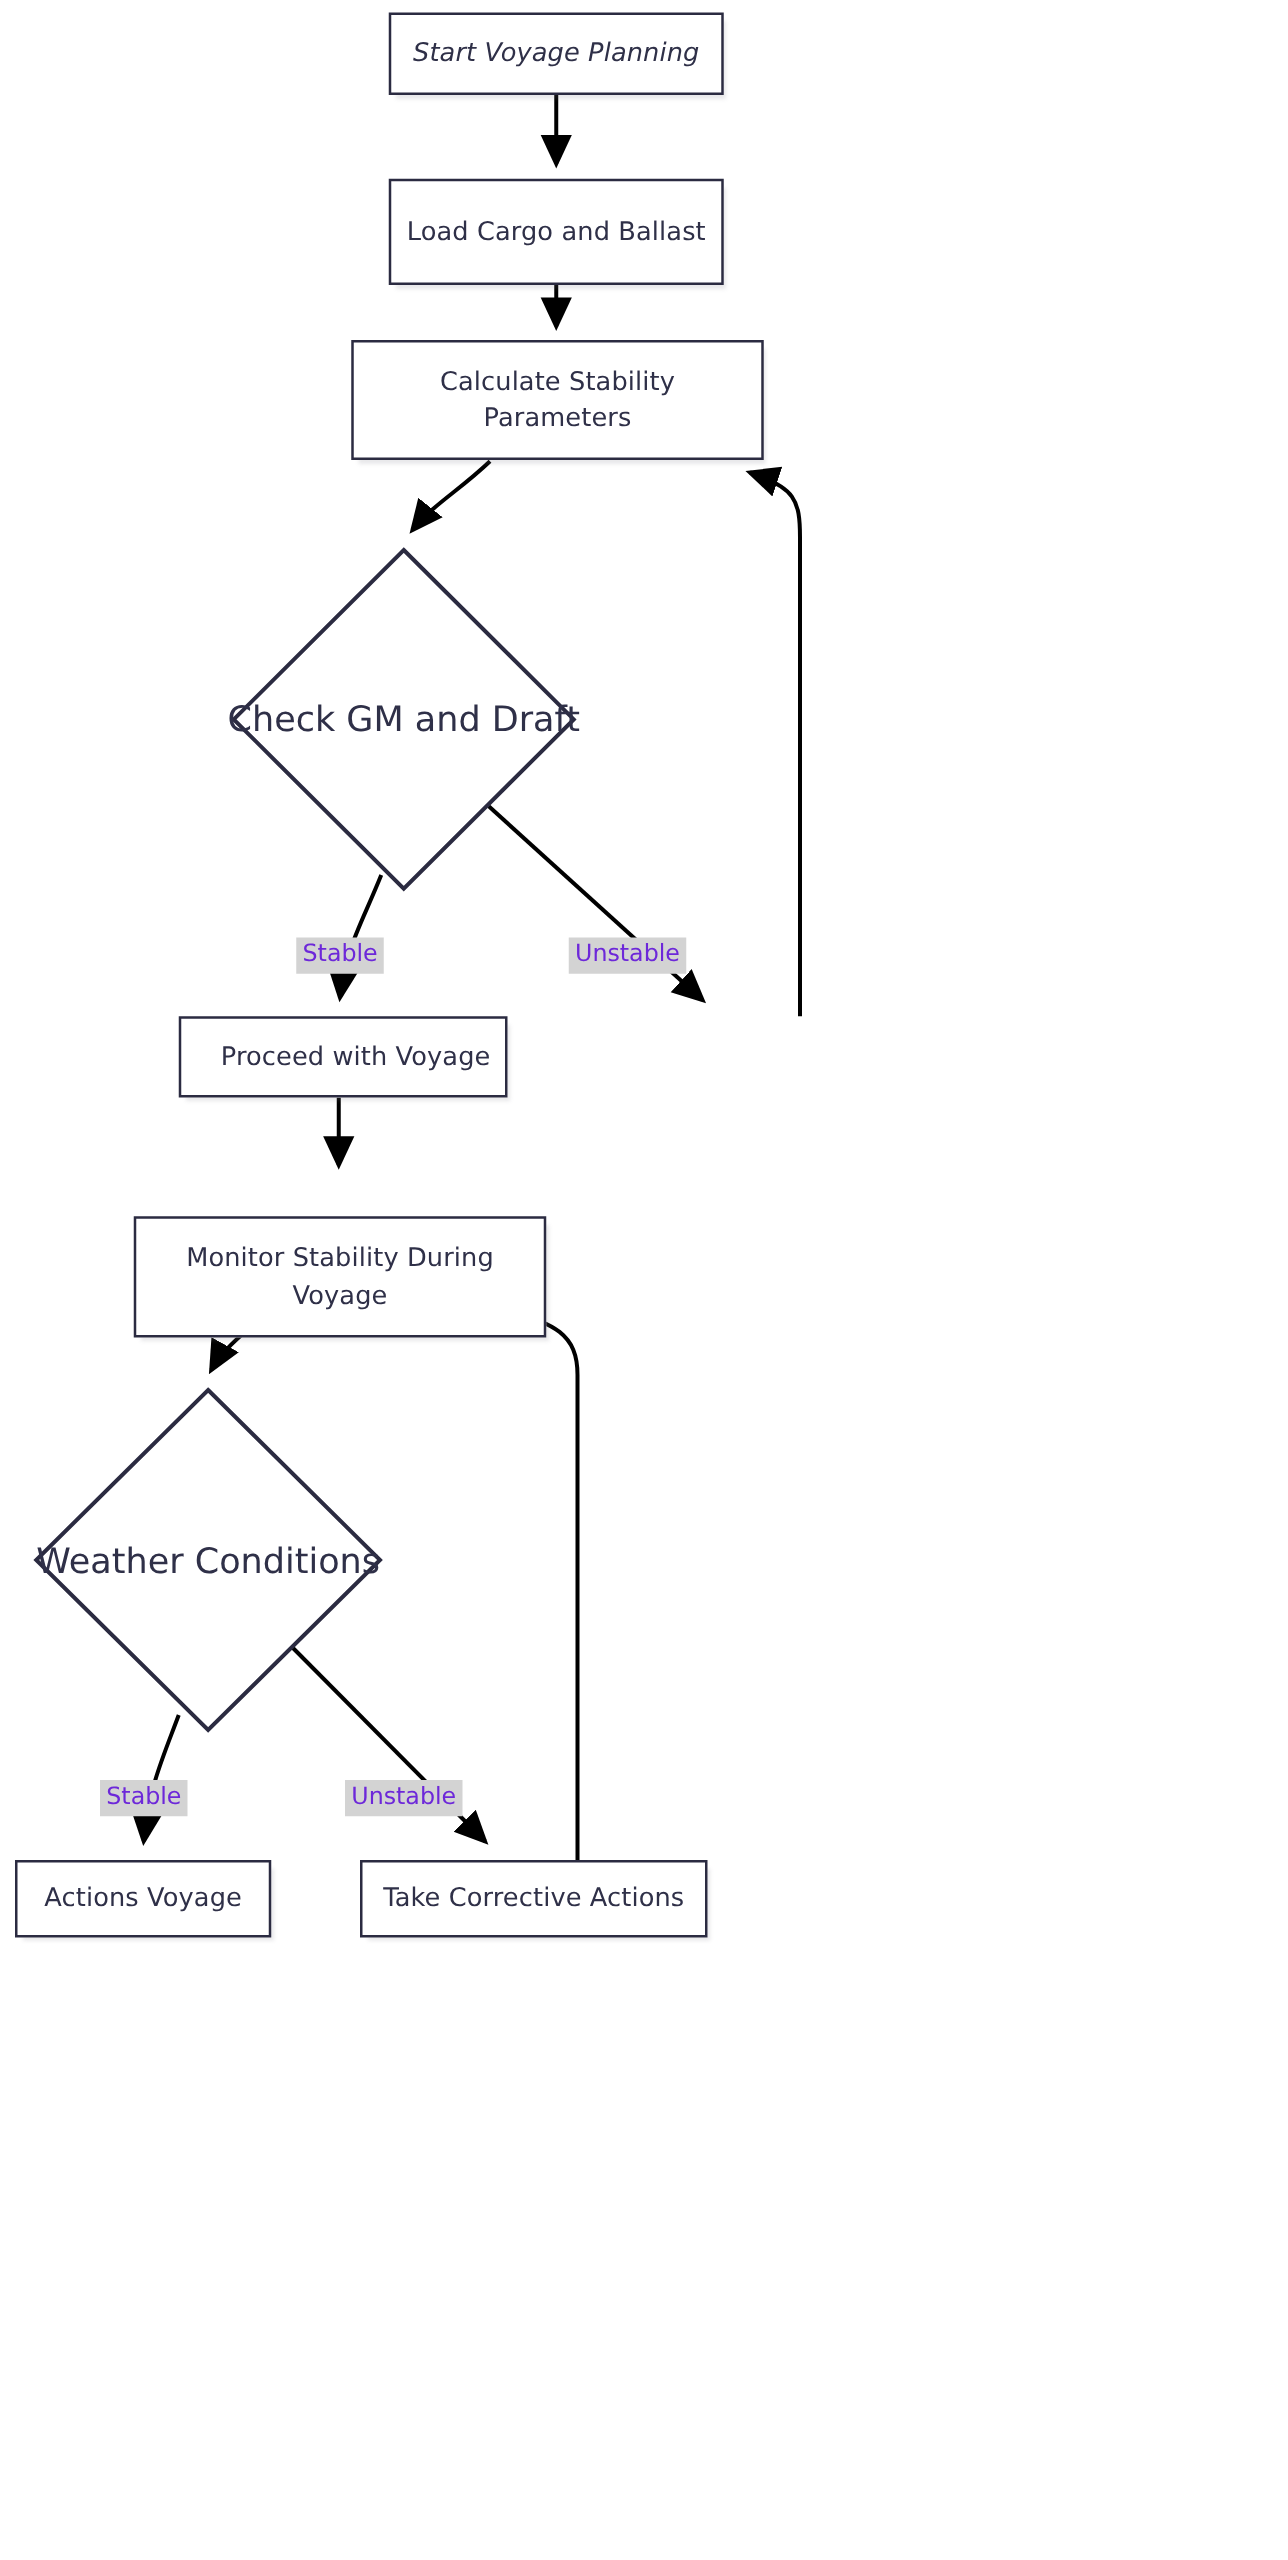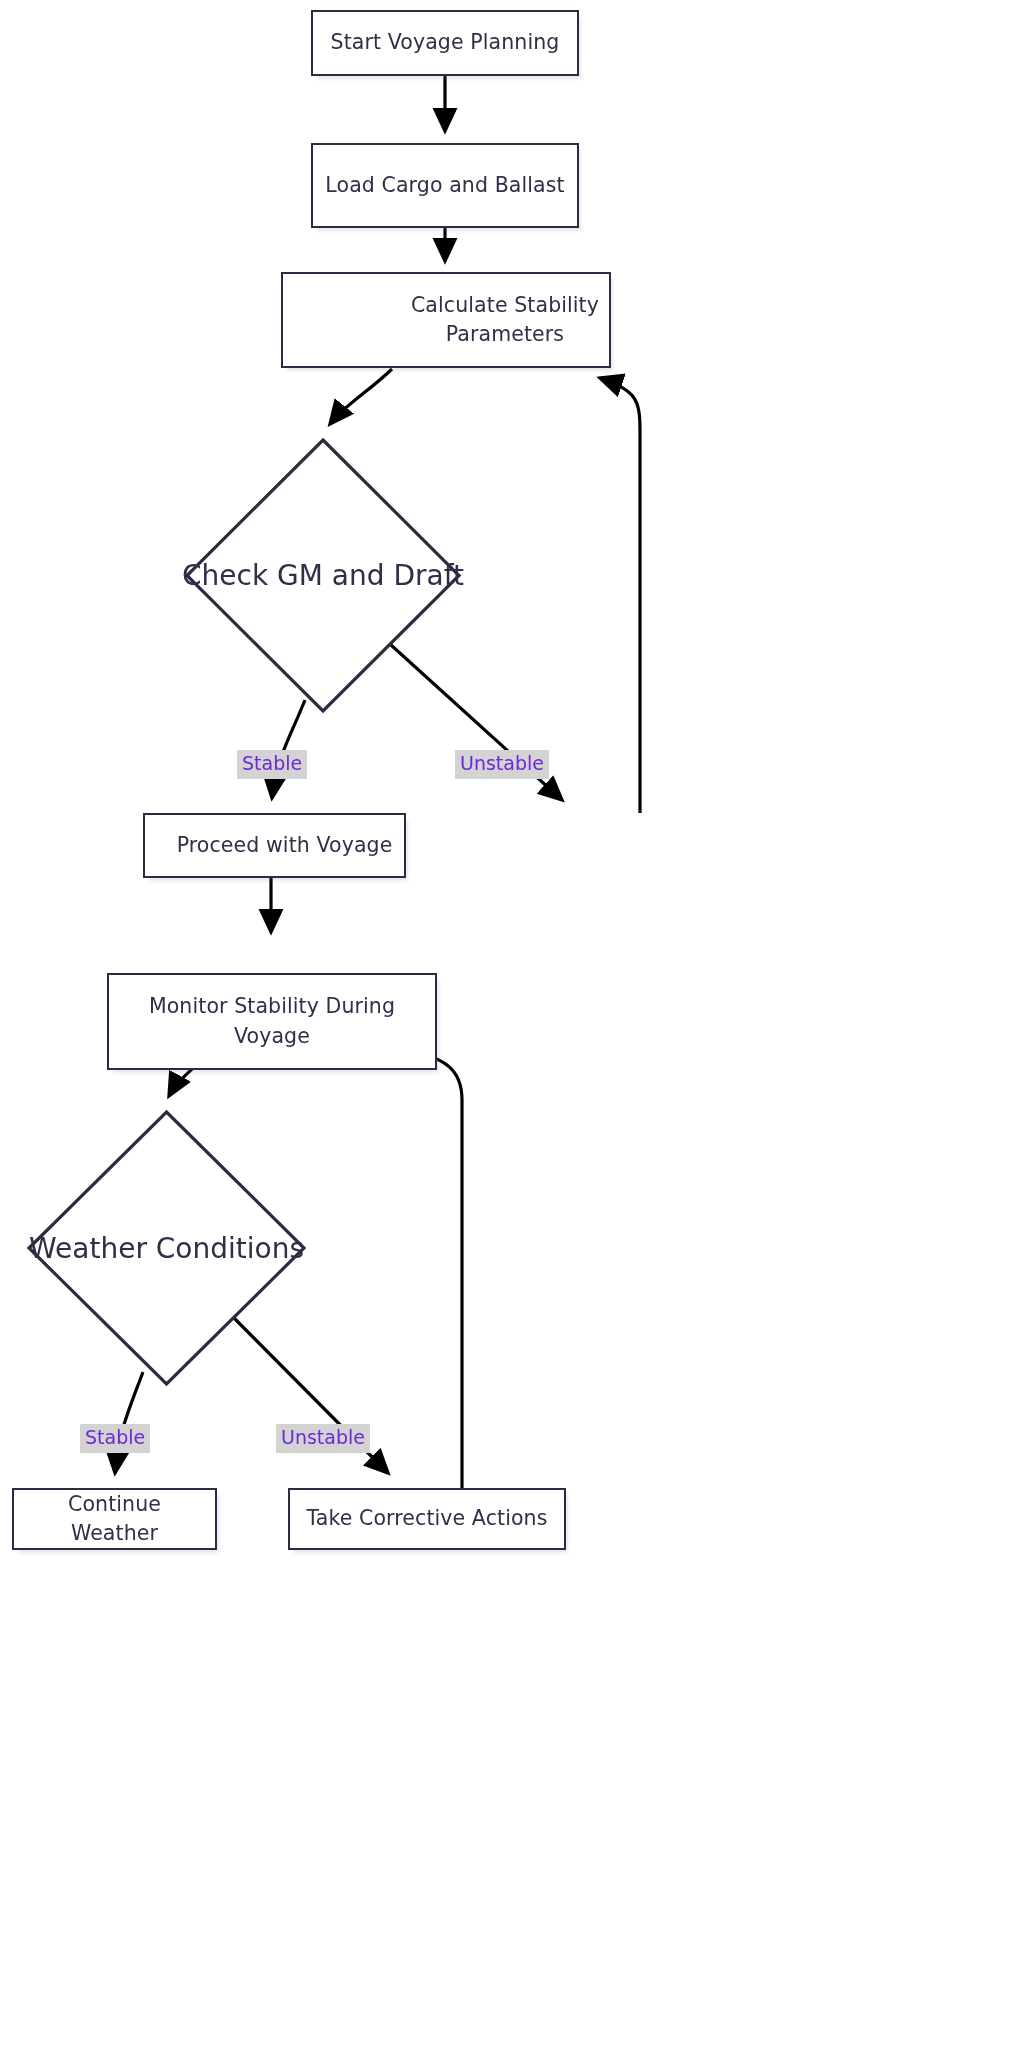--- a/index.html
+++ b/index.html
@@ -106,45 +106,45 @@
 
     <path d="M221,1042 C200,1064 180,1076 169,1096" fill="none" stroke="#000000" stroke-width="3.2" marker-end="url(#arrowhead)"></path>
 
     <path d="M143,1372 C128,1412 120,1428 115,1473" fill="none" stroke="#000000" stroke-width="3.2" marker-end="url(#arrowhead)"></path>
 
     <path d="M234,1318 L388,1473" fill="none" stroke="#000000" stroke-width="3.2" marker-end="url(#arrowhead)"></path>
 
     <path d="M462,1488 L462,1100 C462,1068 445,1058 398,1046" fill="none" stroke="#000000" stroke-width="3.2" marker-end="url(#arrowhead)"></path>
   </svg>
 
-  <div class="node" style="left:311px; top:10px; width:268px; height:66px;">
+  <div class="node" style="left:311px; top:10px; width:268px; height:66px;font-style:italic;">
     <span class="node-label">Start Voyage Planning</span>
   </div>
 
   <div class="node" style="left:311px; top:143px; width:268px; height:85px;">
     <span class="node-label">Load Cargo and Ballast</span>
   </div>
 
-  <div class="node" style="left:281px; top:272px; width:330px; height:96px;justify-content:flex-end;">
+  <div class="node" style="left:281px; top:272px; width:330px; height:96px;">
     <span class="node-label">Calculate Stability
 Parameters</span>
   </div>
 
   <div class="node" style="left:143px; top:813px; width:263px; height:65px;padding-left:20px;">
     <span class="node-label">Proceed with Voyage</span>
   </div>
 
 
   <div class="node" style="left:107px; top:945px; width:330px; height:97px;margin-top:28px;">
     <span class="node-label">Monitor Stability During
 Voyage</span>
   </div>
 
   <div class="node" style="left:12px; top:1488px; width:205px; height:62px;">
-    <span class="node-label">Continue Weather</span>
+    <span class="node-label">Actions Voyage</span>
   </div>
 
   <div class="node" style="left:288px; top:1488px; width:278px; height:62px;">
     <span class="node-label">Take Corrective Actions</span>
   </div>
 
   <div class="diamond-wrap" style="left:184px; top:437px; width:278px; height:277px;">
     <svg class="diamond-shape" viewBox="0 0 278 277" preserveAspectRatio="none">
       <polygon points="139,3 275,138.5 139,274 3,138.5" fill="#ffffff" stroke="#2b2b41" stroke-width="3.2"></polygon>
     </svg>

